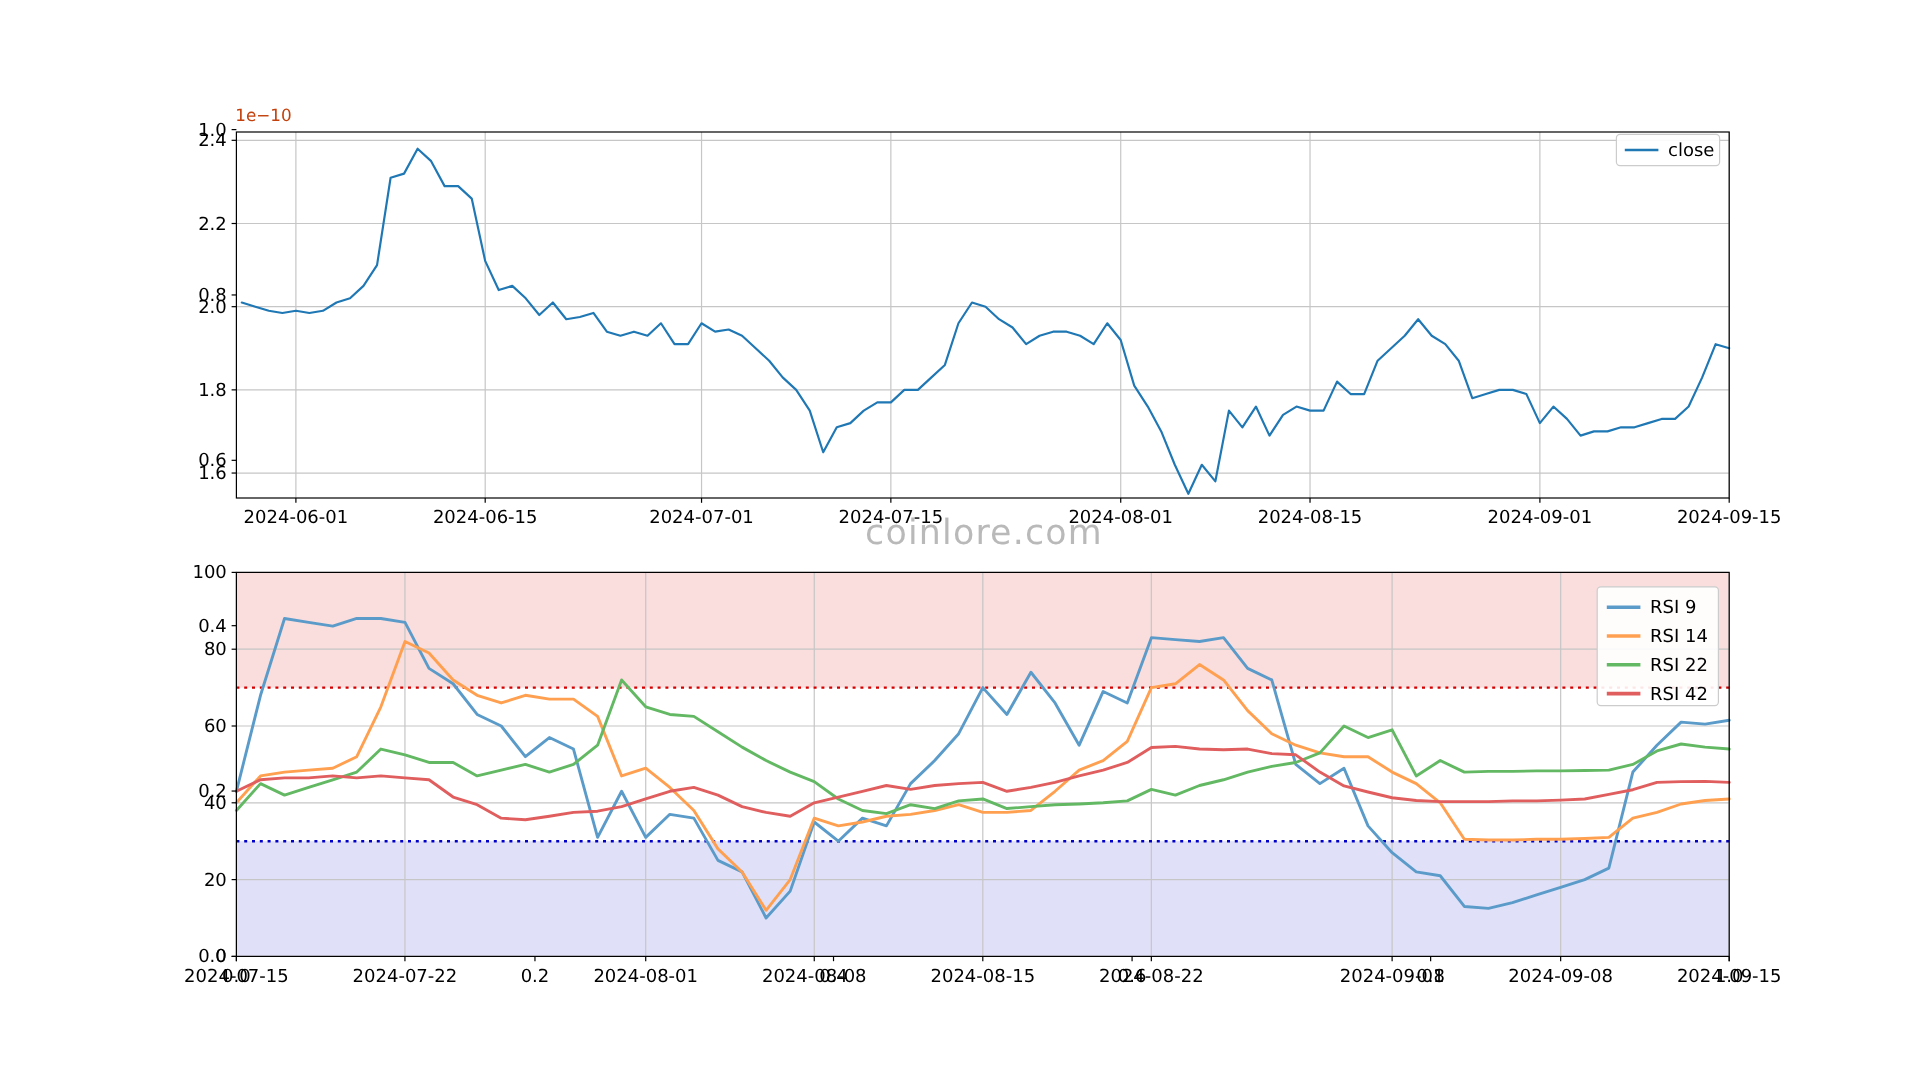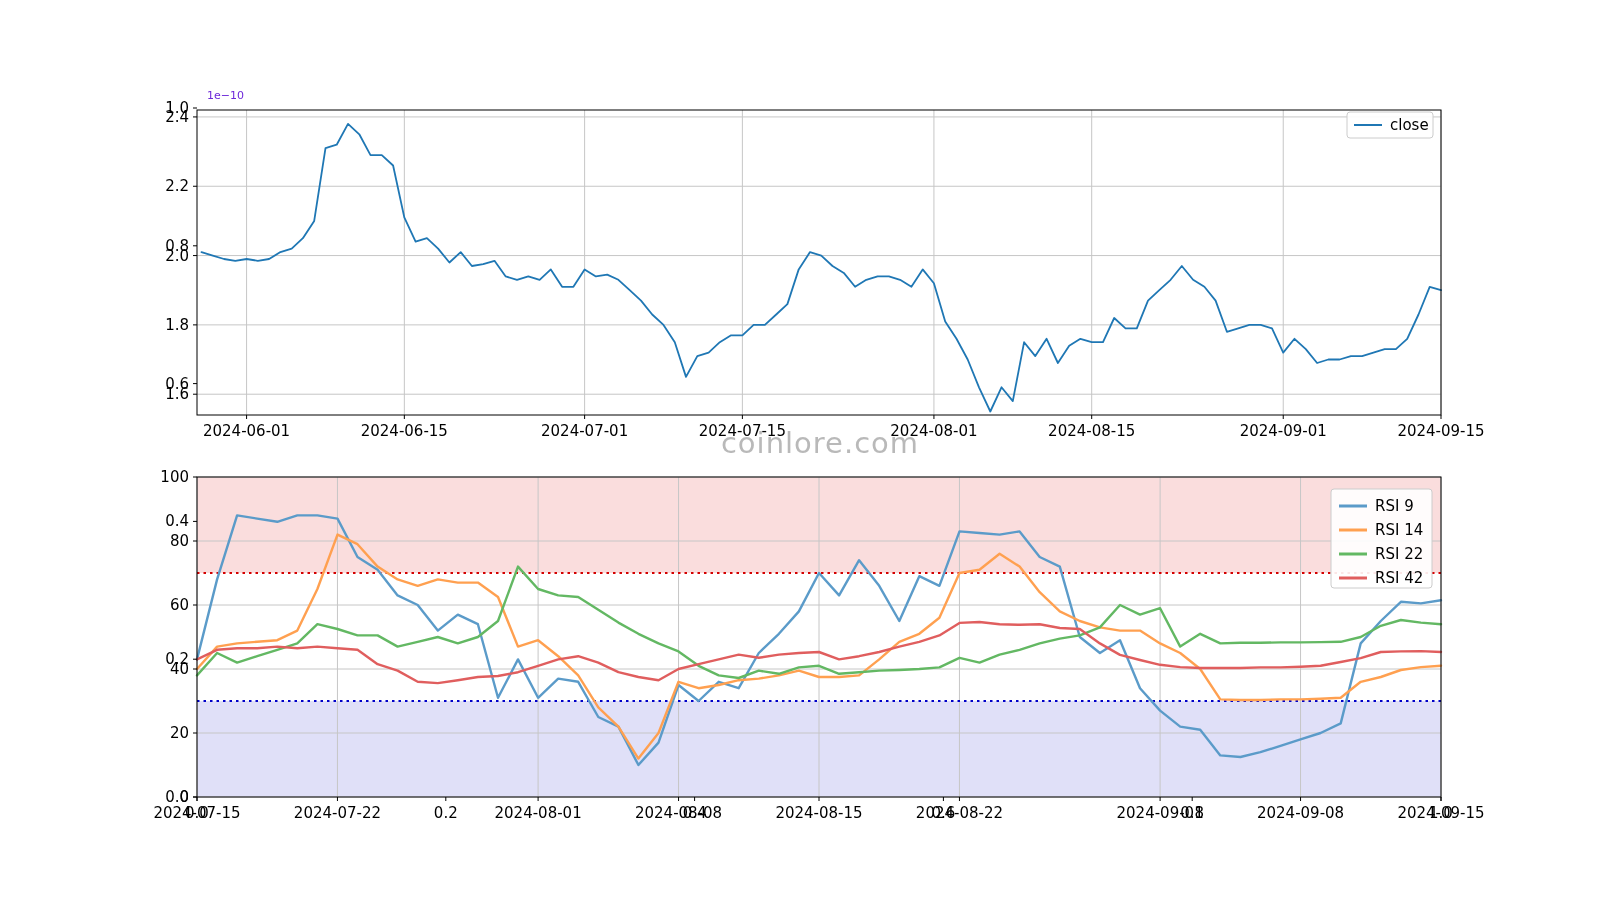--- a/index.html
+++ b/index.html
@@ -6,21 +6,21 @@
   .fig{position:relative;width:1600px;height:900px;background:#fff;
        font-family:"DejaVu Sans",sans-serif;overflow:hidden;}
   .fig svg{position:absolute;left:0;top:0;}
   svg text{font:15px "DejaVu Sans",sans-serif;fill:#000;}
   .legend-box{fill:rgba(255,255,255,0.9);stroke:#cccccc;stroke-width:1;}
   .lg-txt{font:15px "DejaVu Sans",sans-serif;fill:#000;}
   .watermark{position:absolute;left:560px;top:426px;width:520px;text-align:center;
        font-size:29px;color:#808080;opacity:0.55;letter-spacing:1px;}
   .rsi-title{position:absolute;left:560px;top:452px;width:520px;text-align:center;
        font-size:17px;color:#000;}
-  .offset-label{position:absolute;left:207px;top:89px;font-size:11px;color:#6d28d9;}
+  .offset-label{position:absolute;left:196px;top:89px;font-size:14px;color:#c2410c;}
 </style>
 </head>
 <body>
 
 <div class="fig">
   <svg id="chart-svg" width="1600" height="900" viewBox="0 0 1600 900">
       <g>
         <rect x="197" y="477" width="1244" height="96" fill="#fadddd"></rect>
         <rect x="197" y="701" width="1244" height="96" fill="#e0e0f8"></rect>
         <line x1="197" y1="477" x2="197" y2="797" stroke="#c6c6c6" stroke-width="1"></line>

